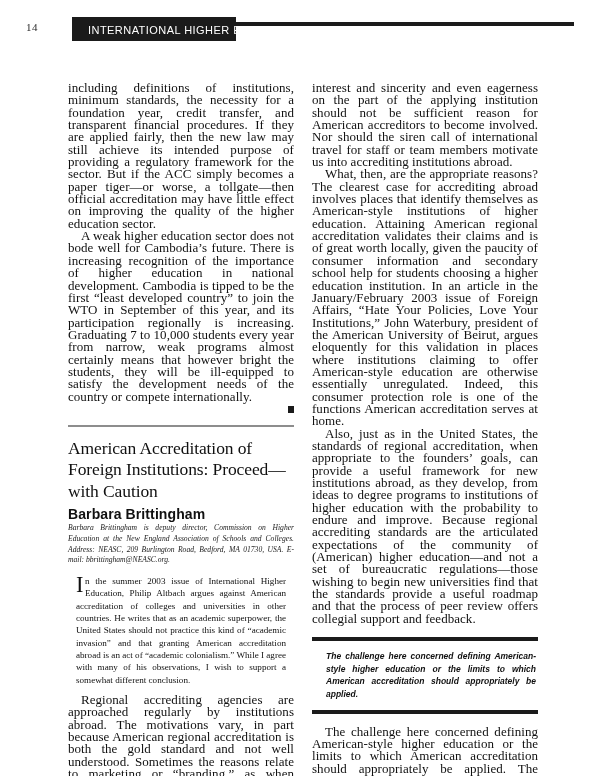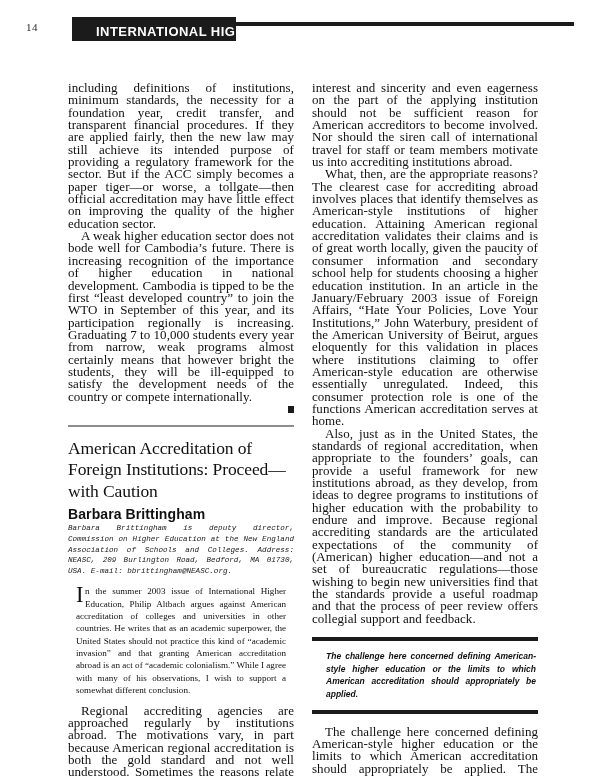--- a/index.html
+++ b/index.html
@@ -36,26 +36,26 @@
   .head-band {
     position: absolute;
     left: 72px;
     top: 3px;
     width: 164px;
     height: 24px;
     background: #1b1b1b;
   }
   .head-band-label {
     position: absolute;
-    left: 96px;
+    left: 88px;
     top: 10px;
     width: 152px;
     font-family: "Liberation Sans", sans-serif;
-    font-size: 13px;
-    font-weight: bold;
+    font-size: 11px;
+    font-weight: normal;
     letter-spacing: 0.45px;
     color: #ffffff;
     white-space: nowrap;
   }
   .head-rule {
     position: absolute;
     left: 236px;
     top: 8px;
     width: 338px;
     height: 4px;
@@ -139,21 +139,21 @@
   .byline {
     margin: 0 0 1px 0;
     font-family: "Liberation Sans", sans-serif;
     font-weight: bold;
     font-size: 14px;
     letter-spacing: 0.1px;
     color: #101010;
   }
   .bio {
     margin: 0 0 9px 0;
-    font-family: Liberation Mono, monospace;
+    font-family: Liberation Serif, serif;
     font-style: italic;
     font-size: 7.6px;
     line-height: 10.6px;
     text-align: justify;
     color: #1a1a1a;
   }
 
   
   .pullquote {
     margin: 12px 0 12px 0;

